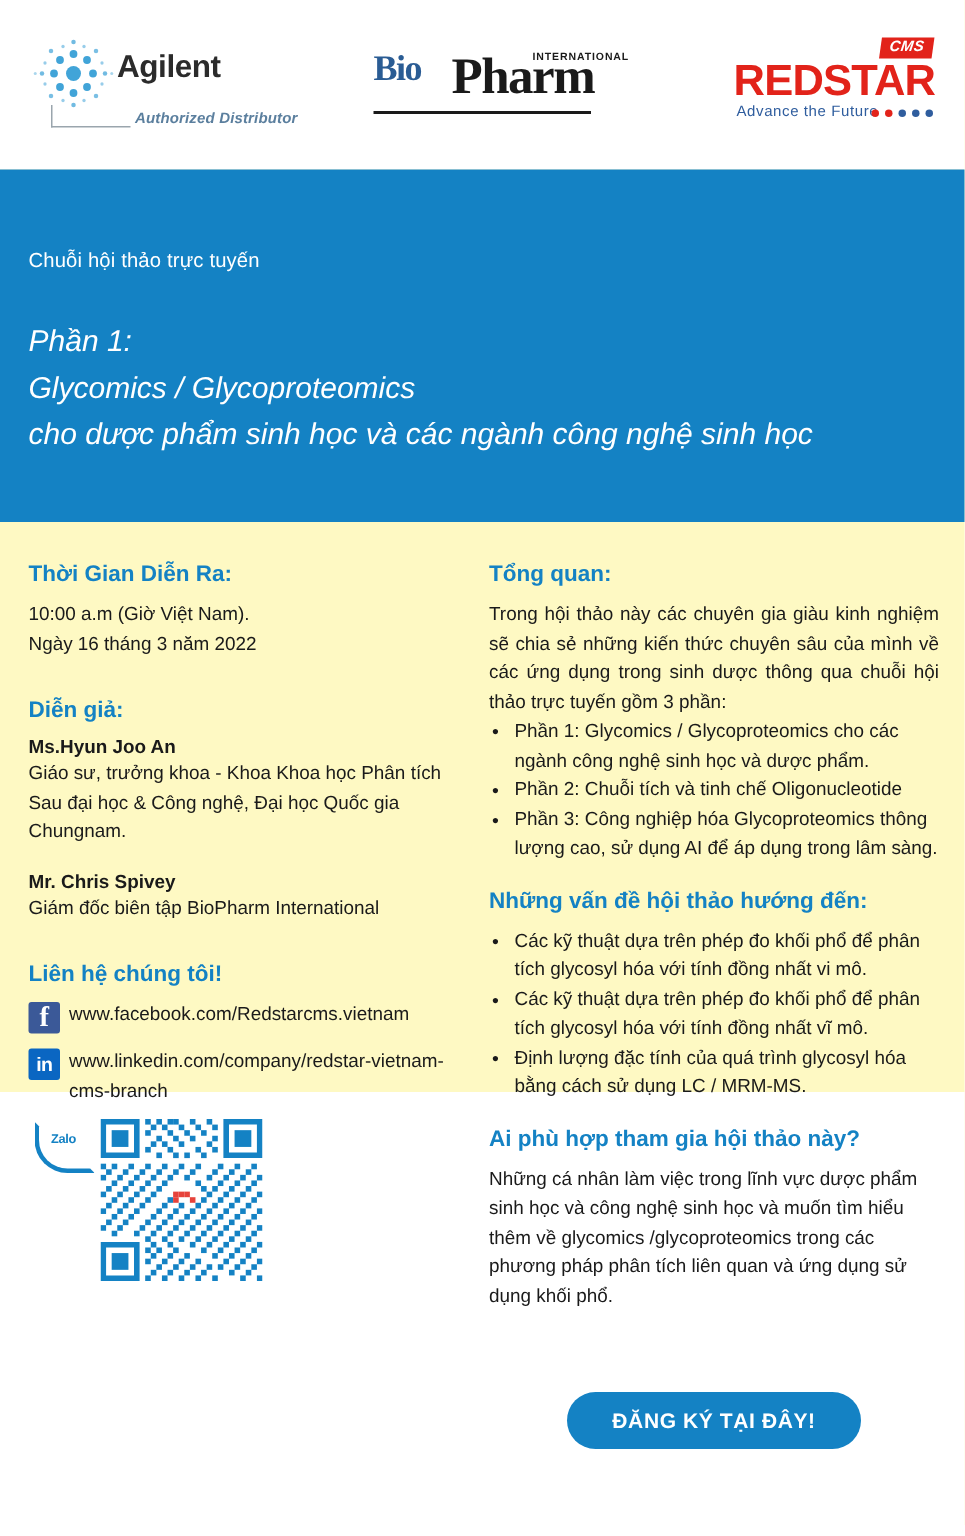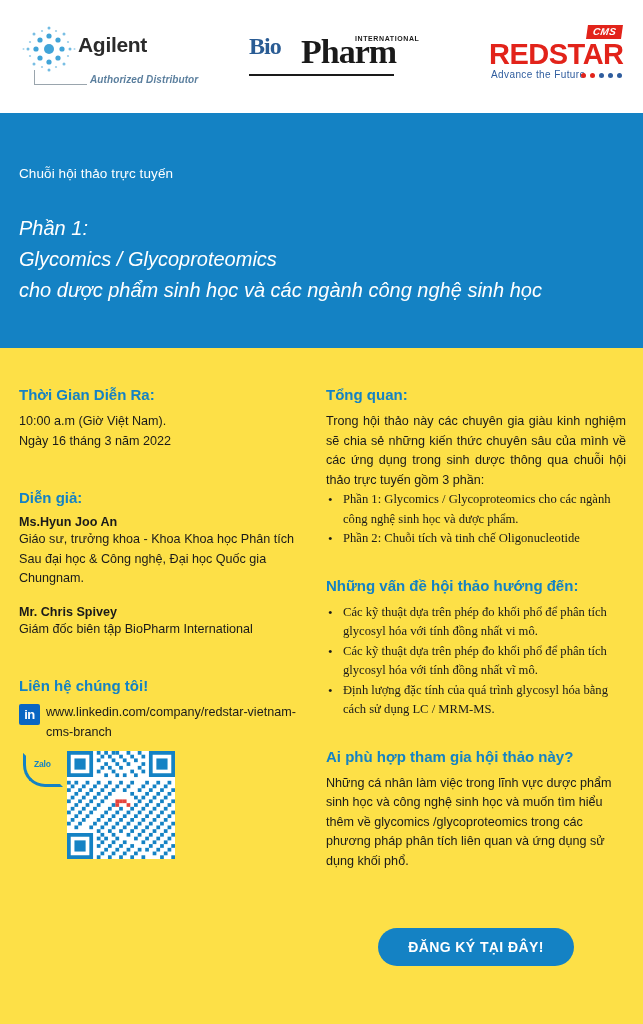--- a/index.html
+++ b/index.html
@@ -10,23 +10,23 @@
   body {
     width: 643px;
     height: 1024px;
     position: relative;
     overflow: hidden;
     font-family: "Liberation Sans", sans-serif;
     color: #1a1a1a;
   }
   .page {
     width: 643px;
-    height: 1024px;
+    height: 728px;
     position: relative;
-    background: #fde047;
+    background: #fef9c3;
   }
 
   
   .logo-strip {
     position: absolute;
     top: 0; left: 0;
     width: 643px;
     height: 113px;
     background: #ffffff;
     display: flex;
@@ -208,21 +208,21 @@
     left: 19px; top: 26px;
     width: 295px;
   }
   .col-right {
     position: absolute;
     left: 326px; top: 26px;
     width: 300px;
   }
 
   h2.sec-head {
-    margin: 12px 0 9px 0;
+    margin: 0 0 9px 0;
     font-size: 15px;
     font-weight: bold;
     color: #1482c4;
   }
   .body-text {
     font-size: 12.6px;
     line-height: 19.5px;
     color: #1a1a1a;
     margin: 0;
     white-space: pre-line;
@@ -236,21 +236,20 @@
     font-weight: bold;
     margin: 0 0 1px 0;
     color: #1a1a1a;
   }
 
   
   ul.bullets {
     list-style: none;
     margin: 0;
     padding: 0;
-    font-family: Liberation Serif, serif;
   }
   ul.bullets li {
     position: relative;
     padding-left: 17px;
     font-size: 12.6px;
     line-height: 19.5px;
     color: #1a1a1a;
     margin: 0;
   }
   ul.bullets li::before {
@@ -458,20 +457,24 @@
 
       <div>
         <p class="speaker-name">Mr. Chris Spivey</p>
         <p class="body-text">Giám đốc biên tập BioPharm International</p>
       </div>
 
       <div class="spacer-lg"></div>
 
       <h2 class="sec-head">Liên hệ chúng tôi!</h2>
 
+      <div class="social-row">
+        <span class="social-icon fb-icon"></span>
+        <span class="social-text">www.facebook.com/Redstarcms.vietnam</span>
+      </div>
 
       <div class="social-row">
         <span class="social-icon li-icon"></span>
         <span class="social-text">www.linkedin.com/company/redstar-vietnam-cms-branch</span>
       </div>
 
       <div class="qr-block">
         <div class="zalo-mark">
           <span class="zalo-swoosh"></span>
           <span class="zalo-text">Zalo</span>
@@ -704,20 +707,21 @@
     </div>
 
     <div class="col-right">
 
       <h2 class="sec-head">Tổng quan:</h2>
       <p class="body-text just">Trong hội thảo này các chuyên gia giàu kinh nghiệm sẽ chia sẻ những kiến thức chuyên sâu của mình về các ứng dụng trong sinh dược thông qua chuỗi hội thảo trực tuyến gồm 3 phần:</p>
 
       <ul class="bullets">
         <li>Phần 1: Glycomics / Glycoproteomics cho các ngành công nghệ sinh học và dược phẩm.</li>
         <li>Phần 2: Chuỗi tích và tinh chế Oligonucleotide</li>
+        <li>Phần 3: Công nghiệp hóa Glycoproteomics thông lượng cao, sử dụng AI để áp dụng trong lâm sàng.</li>
       </ul>
 
       <div class="spacer-md"></div>
 
       <h2 class="sec-head">Những vấn đề hội thảo hướng đến:</h2>
       <ul class="bullets">
         <li>Các kỹ thuật dựa trên phép đo khối phổ để phân tích glycosyl hóa với tính đồng nhất vi mô.</li>
         <li>Các kỹ thuật dựa trên phép đo khối phổ để phân tích glycosyl hóa với tính đồng nhất vĩ mô.</li>
         <li>Định lượng đặc tính của quá trình glycosyl hóa bằng cách sử dụng LC / MRM-MS.</li>
       </ul>

